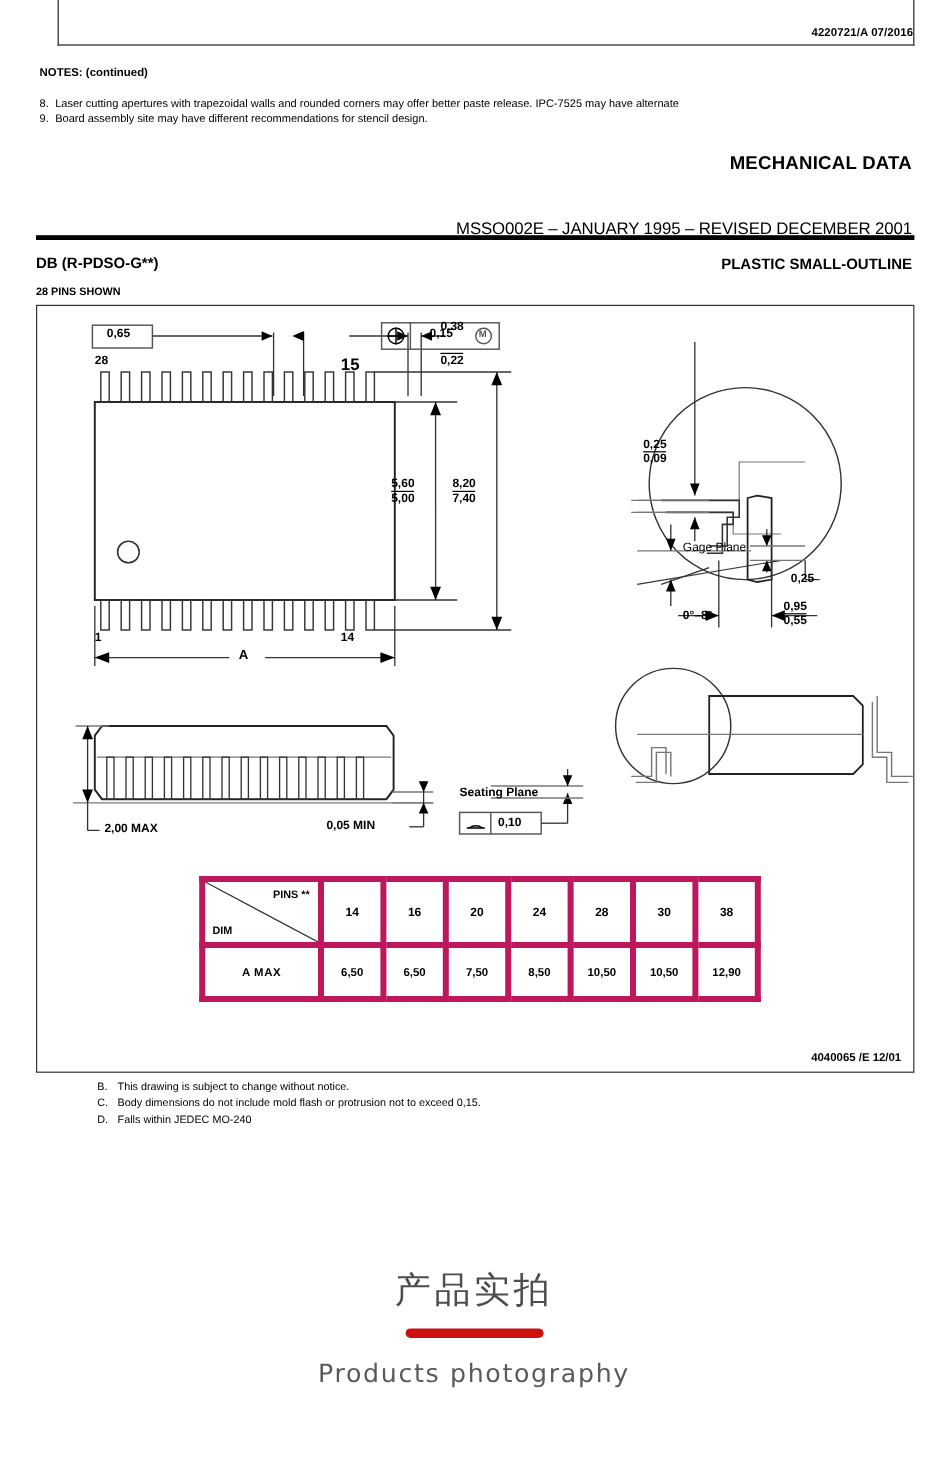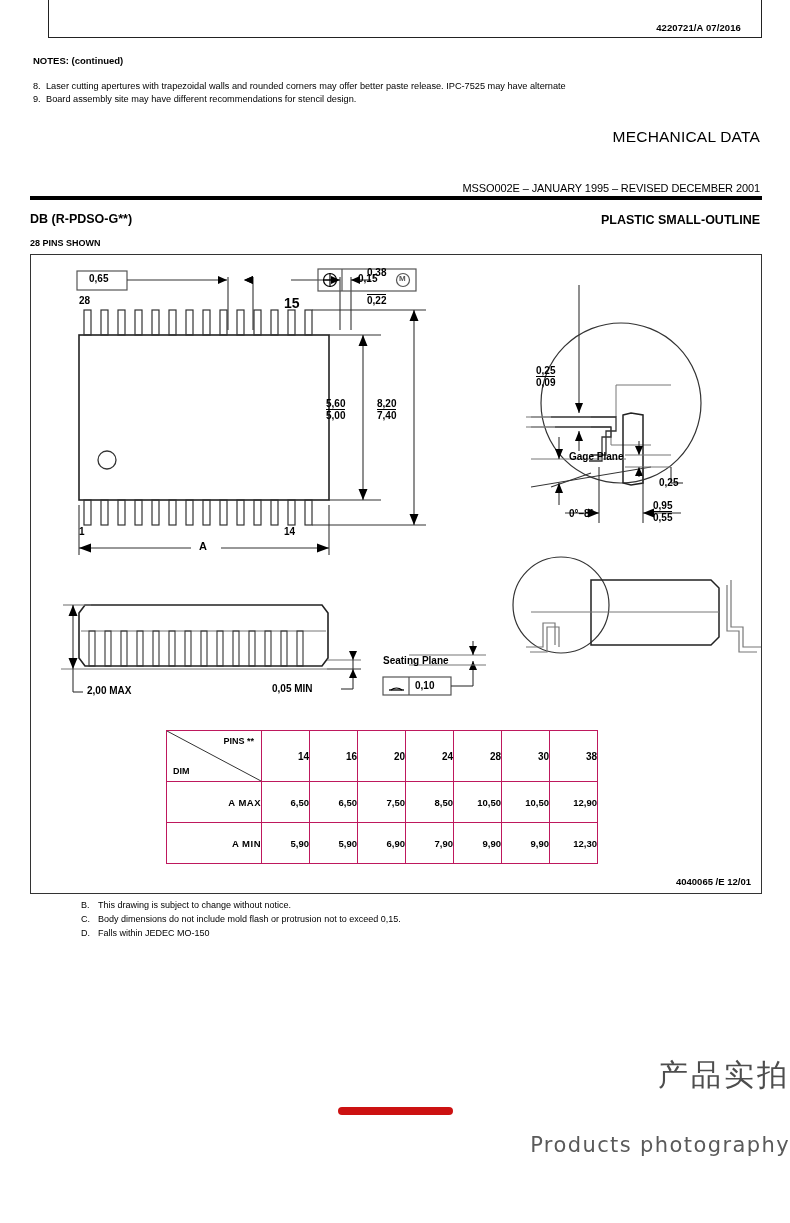--- a/index.html
+++ b/index.html
@@ -12,40 +12,40 @@
     overflow:hidden;
   }
   .page { position:relative; width:790px; height:1223px; }
 
   
   .top-frame {
     position:absolute; left:48px; top:-40px; width:714px; height:78px;
     border:1.5px solid #222; border-top:none; box-sizing:border-box;
   }
   .top-frame-num {
-    position:absolute; right:20px; bottom:4px;
+    position:absolute; right:0; bottom:4px;
     font-size:9.5px; font-weight:bold; letter-spacing:.1px; white-space:nowrap;
   }
 
   
   .notes-cont { position:absolute; left:33px; top:55px; font-size:9.5px; font-weight:bold; }
   .note-list { position:absolute; left:33px; top:80px; width:720px; font-size:9.2px; line-height:1.45; }
   .note-row { display:flex; }
   .note-num { width:13px; flex:0 0 13px; }
   .note-txt { flex:1; }
   .note-indent { padding-left:13px; }
 
   
   .mech-head {
     position:absolute; right:30px; top:128px;
-    font-size:15.5px; font-weight:normal; letter-spacing:.2px;
-  }
-
-  
-  .rev-line { position:absolute; right:30px; top:182px; font-size:11px; letter-spacing:-.1px; white-space:nowrap; }
+    font-size:15.5px; font-weight:bold; letter-spacing:.2px;
+  }
+
+  
+  .rev-line { position:absolute; right:30px; top:182px; font-size:14px; letter-spacing:-.1px; white-space:nowrap; }
   .rule {
     position:absolute; left:30px; top:196px; width:732px; height:4px;
     background:#000;
   }
 
   
   .pkg-left { position:absolute; left:30px; top:212px; font-size:12.5px; font-weight:bold; }
   .pkg-right { position:absolute; right:30px; top:213px; font-size:12.5px; font-weight:bold; }
   .pins-shown { position:absolute; left:30px; top:238px; font-size:9px; font-weight:bold; }
 
@@ -57,40 +57,40 @@
   .dwg-num { position:absolute; right:10px; bottom:6px; font-size:9.5px; font-weight:bold; white-space:nowrap; }
 
   .svgwrap { position:absolute; left:0; top:0; width:732px; height:640px; }
 
   
   .dim-table {
     position:absolute; left:135px; top:475px;
     border-collapse:collapse; font-size:9.5px; font-weight:bold;
   }
   .dim-table td, .dim-table th {
-    border:1px solid #be185d; text-align:right; vertical-align:middle;
+    border:5px solid #be185d; text-align:center; vertical-align:middle;
     padding:0; font-weight:bold;
   }
   .dim-table .corner { width:94px; height:50px; position:relative; padding:0; }
   .dim-table .datacell { width:47px; height:40px; }
   .dim-table .hdrcell { width:47px; height:50px; font-size:10px; }
   .dim-table .rowlabel { width:94px; height:40px; font-size:9.5px; letter-spacing:.5px; }
   .corner-svg { position:absolute; left:0; top:0; }
   .corner-pins { position:absolute; right:7px; top:5px; font-size:9px; }
   .corner-dim { position:absolute; left:6px; bottom:5px; font-size:9px; }
 
   
   .bot-notes { position:absolute; left:33px; top:899px; font-size:9px; line-height:1.55; }
   .bn-row { display:flex; }
   .bn-head { width:48px; flex:0 0 48px; font-weight:normal; }
   .bn-letter { width:17px; flex:0 0 17px; }
   .bn-text { flex:1; }
 
   
-  .banner { position:absolute; left:0; top:1055px; width:790px; text-align:right; }
+  .banner { position:absolute; left:0; top:1055px; width:790px; text-align:center; }
   .banner-cn {
     font-size:30px; color:#4d4d4d; letter-spacing:3px;
     font-family:"DejaVu Sans", sans-serif; font-weight:400;
   }
   .banner-bar {
     width:115px; height:8px; border-radius:4px; margin:11px auto 0 auto;
   }
   .banner-en {
     margin-top:18px; font-size:21px; color:#5a5a5a; letter-spacing:1.4px;
     font-family:"DejaVu Sans", sans-serif;
@@ -342,21 +342,21 @@
     <div style="position:absolute;left:241px;top:428px;font-size:10px;font-weight:bold;">0,05 MIN</div>
 
     <div style="position:absolute;left:352px;top:400px;font-size:10px;font-weight:bold;">Seating Plane</div>
     <div style="position:absolute;left:384px;top:425px;font-size:10px;font-weight:bold;">0,10</div>
 
     <div style="position:absolute;left:505px;top:110px;font-size:10px;font-weight:bold;text-align:center;">
       <div style="border-bottom:1.3px solid #000;">0,25</div>
       <div>0,09</div>
     </div>
 
-    <div style="position:absolute;left:538px;top:196px;font-size:10px;font-weight:bold;">Gage Plane</div>
+    <div style="position:absolute;left:538px;top:196px;font-size:10px;font-weight:normal;">Gage Plane</div>
 
     <div style="position:absolute;left:628px;top:222px;font-size:10px;font-weight:bold;">0,25</div>
 
     <div style="position:absolute;left:498px;top:253px;font-size:10px;font-weight:bold;padding-left:40px;">0°–8°</div>
 
     <div style="position:absolute;left:622px;top:245px;font-size:10px;font-weight:bold;">
       <div style="border-bottom:1.3px solid #000;">0,95</div>
       <div>0,55</div>
     </div>
 
@@ -381,51 +381,41 @@
       <tr>
         <td class="rowlabel">A  MAX</td>
         <td class="datacell">6,50</td>
         <td class="datacell">6,50</td>
         <td class="datacell">7,50</td>
         <td class="datacell">8,50</td>
         <td class="datacell">10,50</td>
         <td class="datacell">10,50</td>
         <td class="datacell">12,90</td>
       </tr>
-      <tr>
-        <td class="rowlabel">A  MIN</td>
-        <td class="datacell">5,90</td>
-        <td class="datacell">5,90</td>
-        <td class="datacell">6,90</td>
-        <td class="datacell">7,90</td>
-        <td class="datacell">9,90</td>
-        <td class="datacell">9,90</td>
-        <td class="datacell">12,30</td>
-      </tr>
     </tbody>
       </table>
 
     <div class="dwg-num">4040065 /E 12/01</div>
   </div>
 
   <div class="bot-notes">
     <div class="bn-row">
       <div class="bn-head"></div>
       <div class="bn-letter">B.</div>
       <div class="bn-text">This drawing is subject to change without notice.</div>
     </div>
     <div class="bn-row">
       <div class="bn-head"></div>
       <div class="bn-letter">C.</div>
       <div class="bn-text">Body dimensions do not include mold flash or protrusion not to exceed 0,15.</div>
     </div>
     <div class="bn-row">
       <div class="bn-head"></div>
       <div class="bn-letter">D.</div>
-      <div class="bn-text">Falls within JEDEC MO-150</div>
+      <div class="bn-text">Falls within JEDEC MO-240</div>
     </div>
   </div>
 
   <div class="banner">
     <div class="banner-cn">产品实拍</div>
     <div class="banner-bar" id="banner-bar" style="background: rgb(204, 17, 17);"></div>
     <div class="banner-en">Products photography</div>
   </div>
 
 </div>

